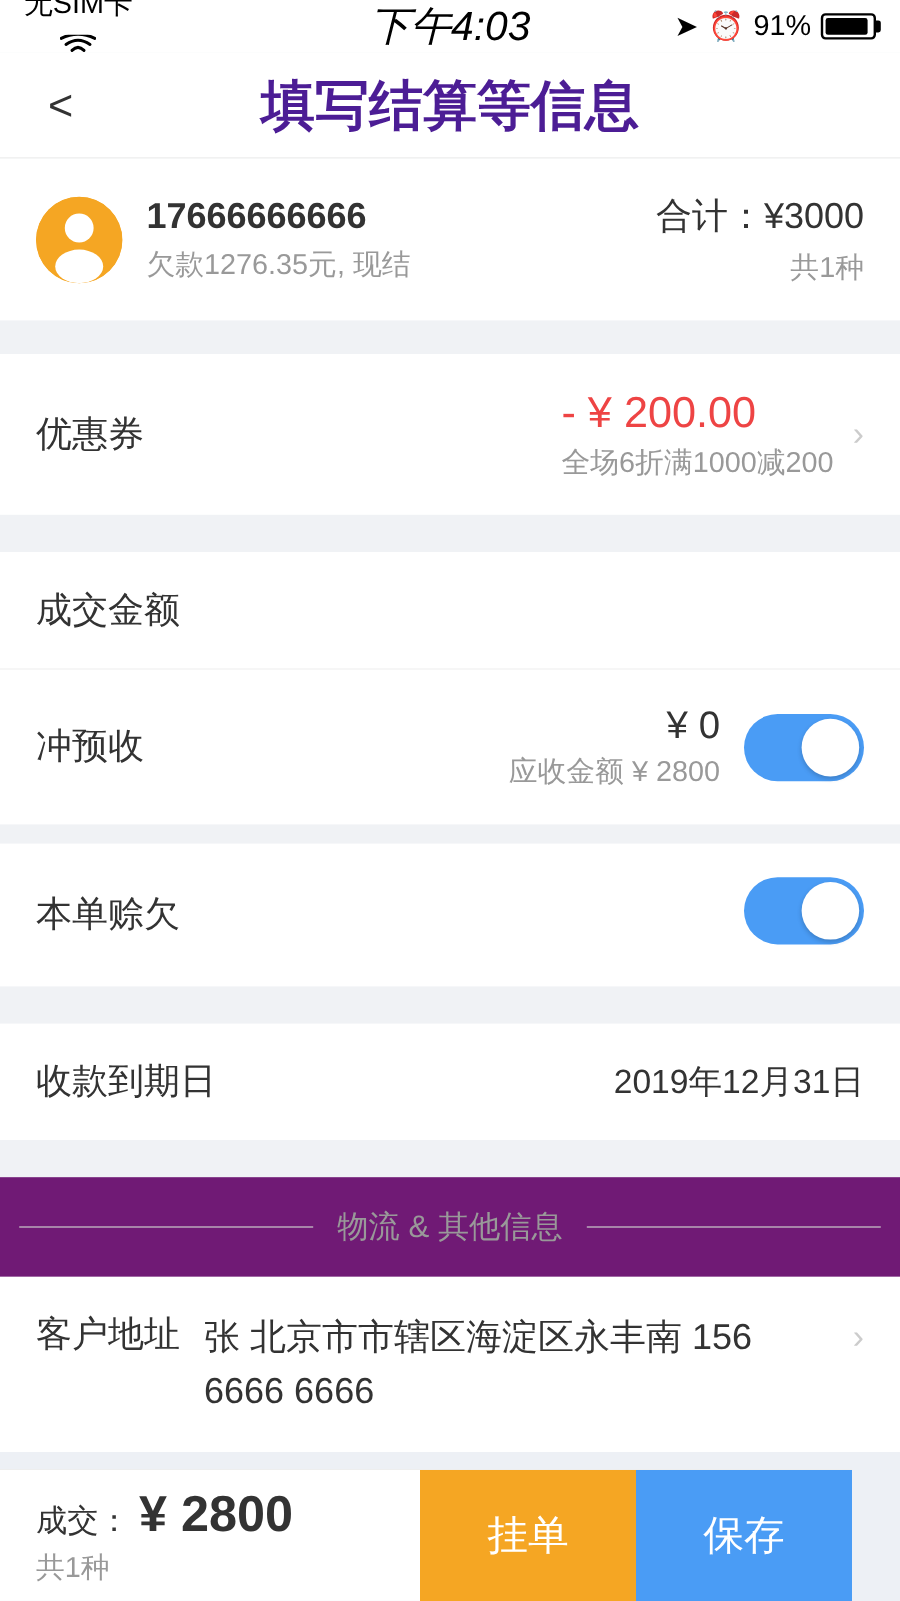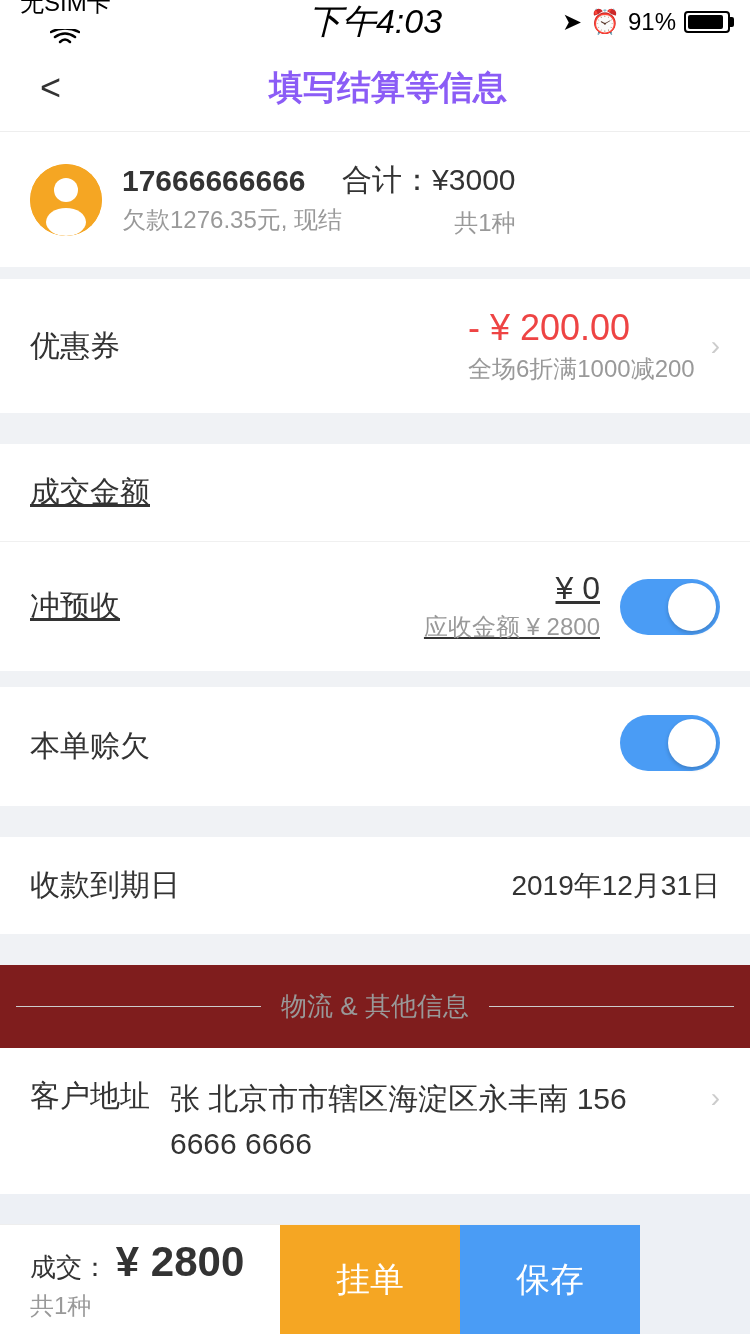--- a/index.html
+++ b/index.html
@@ -87,39 +87,38 @@
     .nav-back {
       font-size: 36px;
       color: #333;
       cursor: pointer;
       padding: 10px;
     }
     .nav-title {
       position: absolute;
       left: 50%;
       transform: translateX(-50%);
-      font-size: 34px;
+      font-size: 45px;
       font-weight: 600;
-      color: #8b5cf6;
-      margin-left: 13px;
+      color: #4c1d95;
     }
 
     
     .content {
       padding-bottom: 120px;
     }
 
     
     .customer-card {
       background: #fff;
       padding: 28px 30px;
       display: flex;
       align-items: center;
-      justify-content: flex-start;
-      margin-bottom: 12px;
+      justify-content: space-between;
+      margin-bottom: 28px;
     }
     .customer-left {
       display: flex;
       align-items: center;
       gap: 20px;
     }
     .avatar {
       width: 72px;
       height: 72px;
       border-radius: 50%;
@@ -197,21 +196,20 @@
     .deal-section {
       background: #fff;
       margin-bottom: 16px;
     }
     .deal-row {
       display: flex;
       align-items: center;
       justify-content: space-between;
       padding: 28px 30px;
       border-bottom: 1px solid #f0f0f0;
-      text-decoration: underline;
     }
     .deal-row:last-child {
       border-bottom: none;
     }
     .deal-label {
       font-size: 30px;
       color: #333;
     }
     .deal-value-wrap {
       display: flex;
@@ -270,21 +268,21 @@
       font-weight: 500;
     }
     .prepay-sub {
       font-size: 24px;
       color: #999;
       margin-top: 4px;
     }
 
     
     .logistics-divider {
-      background: #7f1d1d;
+      background: #701a75;
       padding: 24px 16px;
       display: flex;
       align-items: center;
       justify-content: space-between;
       gap: 20px;
     }
     .divider-line {
       flex: 1;
       height: 1px;
       background: #ccc;
@@ -325,21 +323,21 @@
       background: #edf0f5;
       height: 200px;
       margin-bottom: 0;
     }
 
     
     .bottom-bar {
       position: fixed;
       bottom: 0;
       left: 0;
-      width: 640px;
+      width: 710px;
       height: 110px;
       background: #fff;
       display: flex;
       align-items: center;
       border-top: 1px solid #eee;
     }
     .bottom-summary {
       flex: 1;
       padding: 0 30px;
     }

